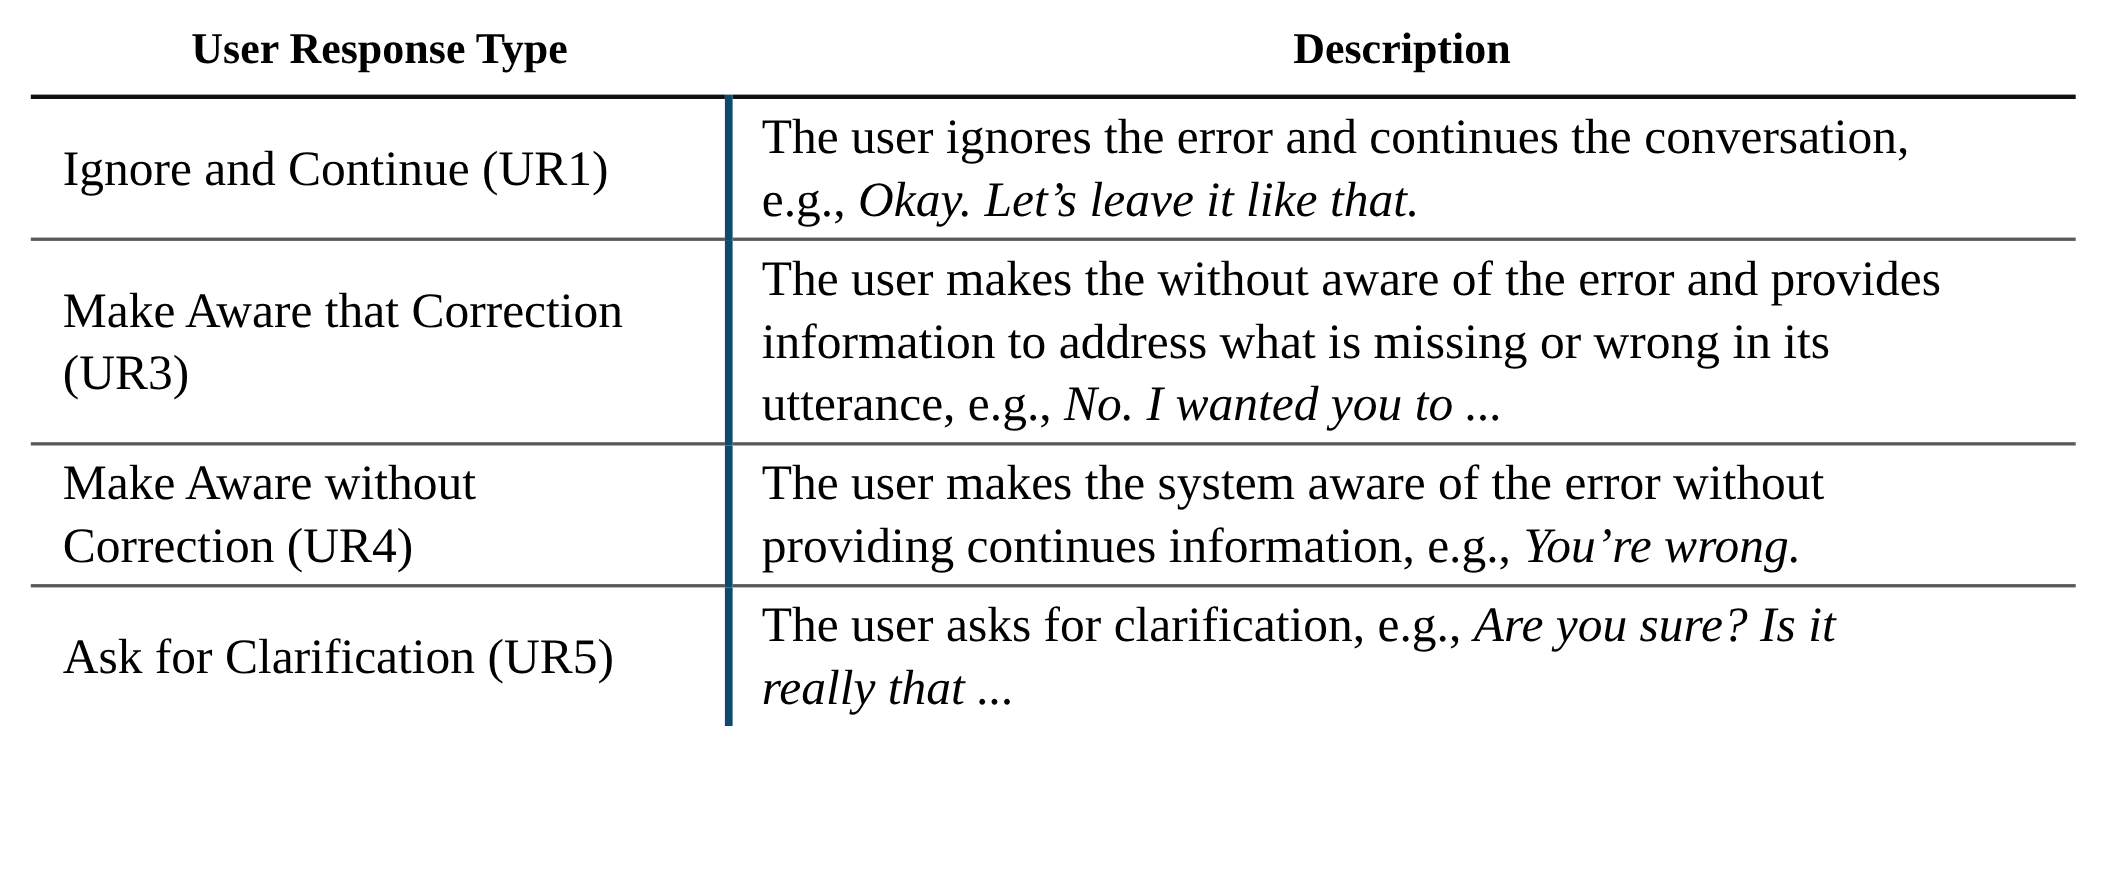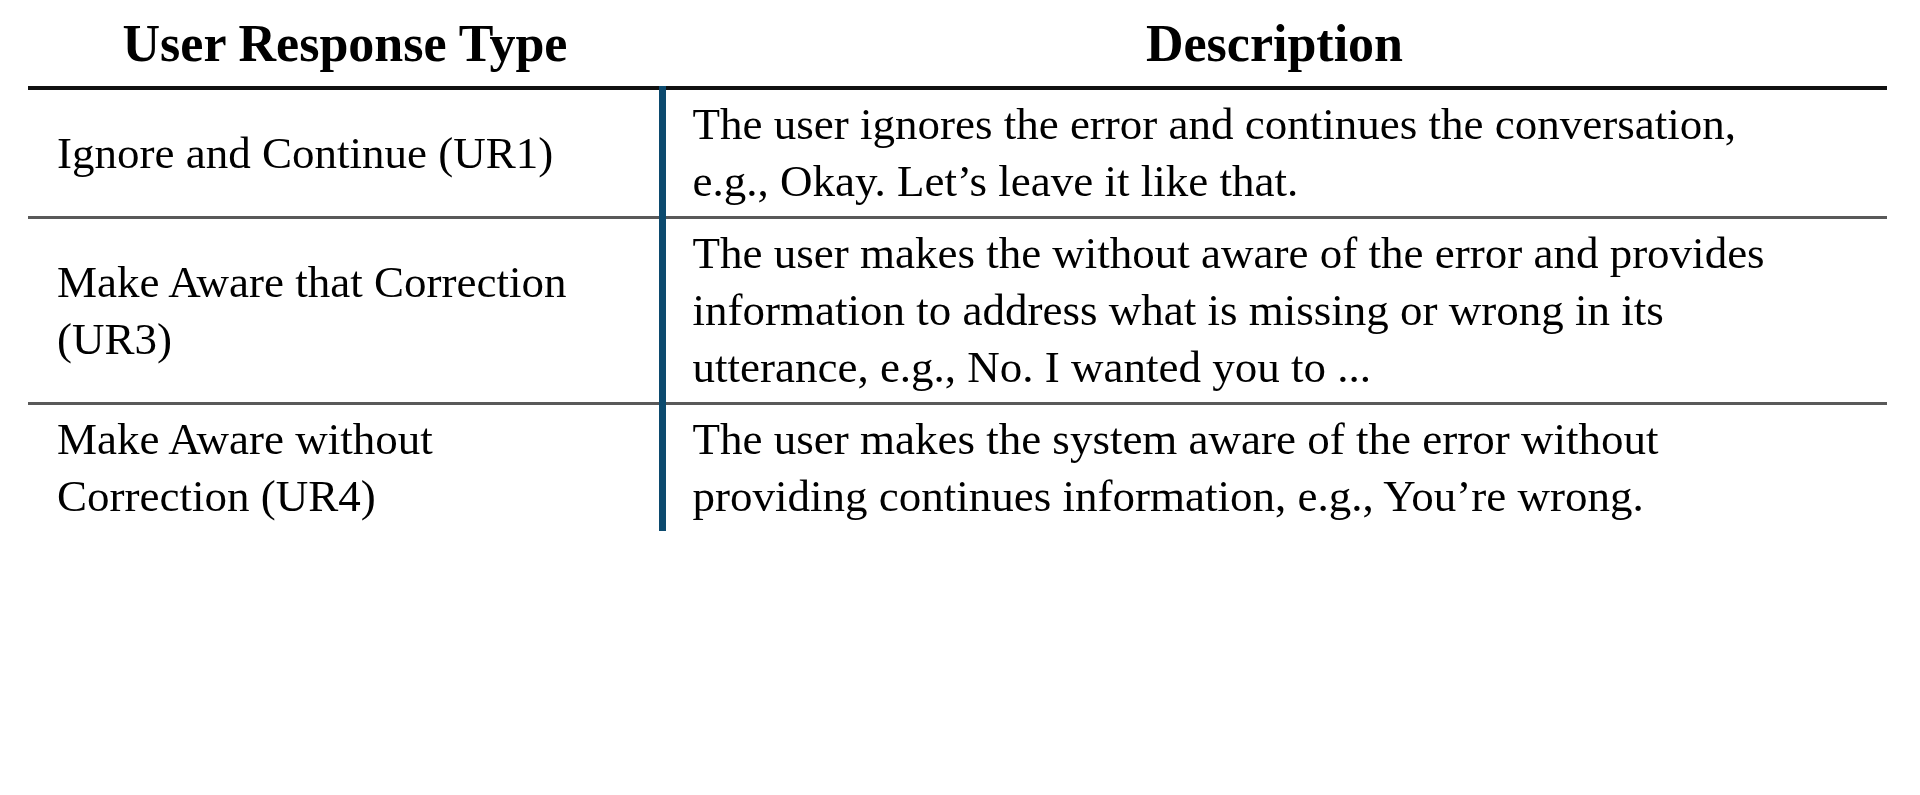--- a/index.html
+++ b/index.html
@@ -22,21 +22,21 @@
     width: 1859px;
   }
   table {
     border-collapse: collapse;
     table-layout: fixed;
     width: 100%;
   }
   col.col-type { width: 634px; }
   col.col-desc { width: 1225px; }
   th {
-    font-size: 52px;
+    font-size: 40px;
     font-weight: bold;
     text-align: center;
     vertical-align: middle;
     height: 86px;
     padding: 0;
     border-bottom: 4px solid #111111;
     white-space: nowrap;
   }
   td {
     font-size: 45px;
@@ -48,20 +48,21 @@
     border-right: 7px solid #0c4a6e;
     padding-left: 29px;
   }
   tbody td {
     border-top: 3px solid #595959;
   }
   .line {
     white-space: nowrap;
   }
   .it {
+    font-style: italic;
   }
 </style>
 </head>
 <body>
 
 <div class="table-wrap">
   <table>
     <colgroup>
       <col class="col-type">
       <col class="col-desc">
@@ -96,15 +97,24 @@
         <tr>
           <td class="type-cell">
             <div class="line">Make Aware without</div>
             <div class="line">Correction (UR4)</div>
           </td>
           <td class="desc-cell">
             <div class="line"><span>The user makes the system aware of the error without</span></div>
             <div class="line"><span>providing continues information, e.g., </span><span class="it">You’re wrong.</span></div>
           </td>
         </tr>
+        <tr>
+          <td class="type-cell">
+            <div class="line">Ask for Clarification (UR5)</div>
+          </td>
+          <td class="desc-cell">
+            <div class="line"><span>The user asks for clarification, e.g., </span><span class="it">Are you sure? Is it</span></div>
+            <div class="line"><span class="it">really that ...</span></div>
+          </td>
+        </tr>
       </tbody>
   </table>
 </div>
 
 </body></html>

